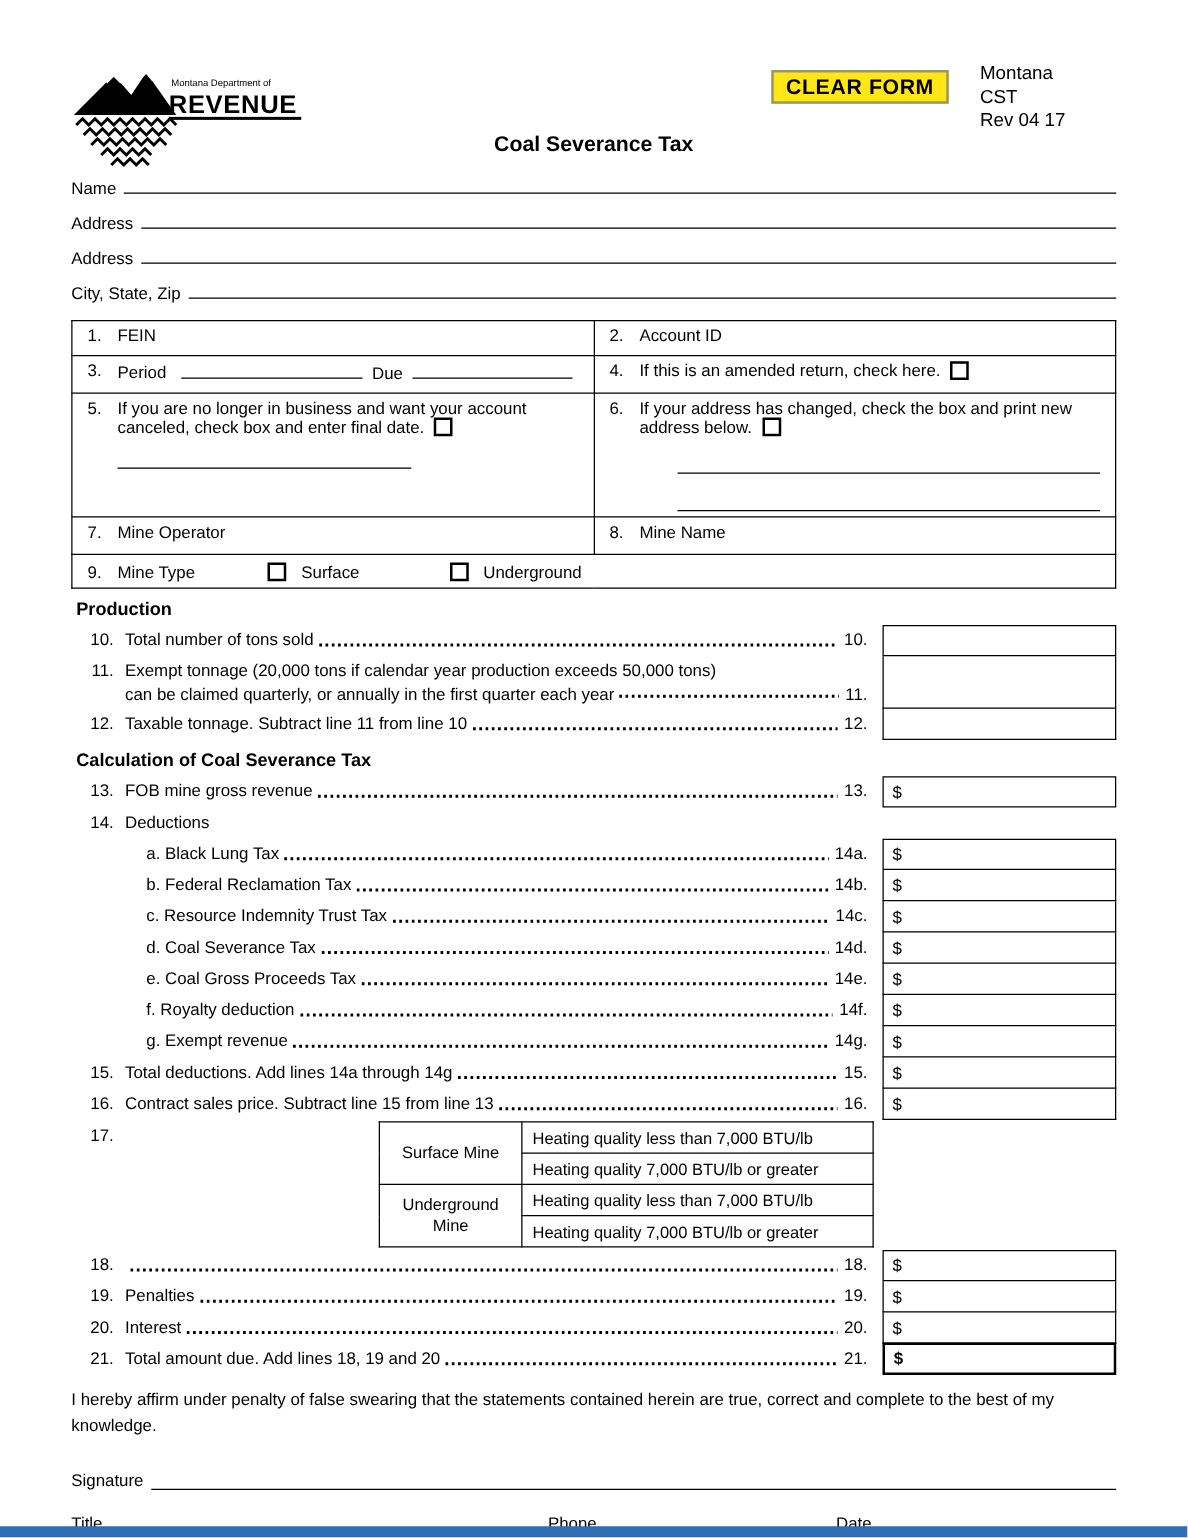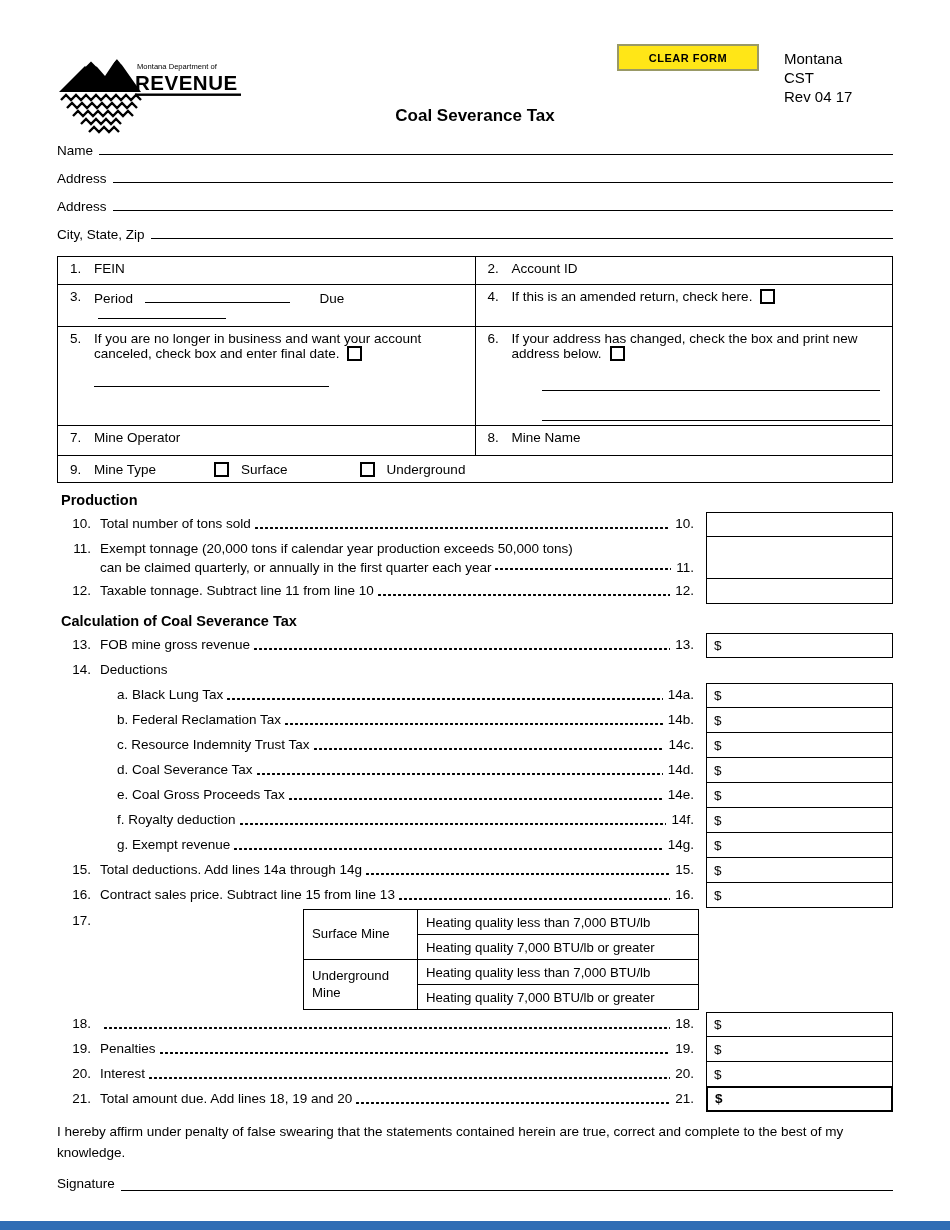--- a/index.html
+++ b/index.html
@@ -5,23 +5,23 @@
   *{box-sizing:border-box;margin:0;padding:0}
   html,body{background:#fff}
   body{width:950px;height:1230px;position:relative;overflow:hidden;
        font-family:"Liberation Sans",sans-serif;font-size:13.5px;color:#000}
   .page{padding:44px 57px 0 57px}
 
   
   .header{position:relative;height:96px}
   .logo{position:absolute;left:0;top:4px;width:185px;height:90px}
   .logo svg text{font-family:"Liberation Sans",sans-serif}
-  .clear-form{position:absolute;left:560px;top:0;width:142px;height:27px;
+  .clear-form{position:absolute;left:560px;top:12px;width:142px;height:27px;
       background:#ffe617;border:2px solid #999966;display:flex;align-items:center;justify-content:center;
-      font-weight:bold;font-size:11px;letter-spacing:.5px;cursor:pointer}
+      font-weight:bold;font-size:17px;letter-spacing:.5px;cursor:pointer}
   .meta{position:absolute;left:727px;top:6px;font-size:15px;line-height:1.25}
   .form-title{position:absolute;left:0;right:0;top:62px;text-align:center;font-size:17px;font-weight:bold}
 
   
   .id-row{display:flex;align-items:baseline;height:28px}
   .id-row .lbl{flex:none}
   .fill{flex:1;border-bottom:1.5px solid #000;height:1.1em;margin-left:6px;min-width:20px}
 
   
   .info-table{width:100%;border-collapse:collapse;margin-top:4px}
@@ -61,29 +61,29 @@
   .amt-left.ded{padding-left:60px}
   .amt-left.bold .txt,.amt-left.bold .num,.amt-left.bold .ref{font-weight:normal}
   .ds{margin-right:4px}
 
   
   .rate-block{display:flex;align-items:flex-start;margin:1px 0 2px 0}
   .rate-left{flex:none;width:246px;display:flex;align-items:baseline;padding-top:4px}
   .rate-left .wraptxt{flex:1;padding-right:34px;line-height:1.4}
   .rate-table{flex:none;width:396px;border-collapse:collapse}
   .rate-table td{border:1.5px solid #000;height:25px;padding:0 8px;font-size:13.2px;white-space:nowrap}
-  .rate-table td.mine{width:114px;white-space:normal;line-height:1.25}
+  .rate-table td.mine{width:114px;text-align:center;white-space:normal;line-height:1.25}
   .rate-checks{flex:1;display:flex;flex-direction:column;padding-left:16px}
   .rc{height:25px;display:flex;align-items:center}
   .rc .cb{margin-left:0}
   .rc .pct{display:inline-block;width:36px;text-align:right;margin-left:6px}
 
   
   .affirm{margin-top:10px;line-height:1.55}
-  .sig-row{display:flex;align-items:flex-start;margin-top:12px;height:28px}
+  .sig-row{display:flex;align-items:flex-end;margin-top:12px;height:28px}
   .tpd-row{display:flex;align-items:baseline;margin-top:16px;height:28px}
   .tpd-row .lbl{flex:none;margin-left:4px}
   .tpd-row .lbl.first{margin-left:0}
   .f-title{flex:2.1}.f-phone{flex:1.1}.f-date{flex:1.15}
   .footer-bar{position:absolute;left:0;bottom:0;width:100%;height:9px;background:#2f6db5}
 </style>
 </head>
 <body>
 
 <div class="page">
@@ -146,21 +146,21 @@
         </div>
       </td>
     </tr>
     <tr class="r2">
       <td>
         <div class="cellflex">
           <span class="cnum">3.</span>
           <div class="celltext">
             <span>Period</span>
             <span class="wline" style="width:145px;margin-left:8px"></span>
-            <span style="margin-left:26px">Due</span>
+            <span style="margin-left:4px">Due</span>
             <span class="wline" style="width:128px;margin-left:4px"></span>
           </div>
         </div>
       </td>
       <td>
         <div class="cellflex">
           <span class="cnum">4.</span>
           <div class="celltext">
             <span>If this is an amended return, check here.</span><span class="cb"></span>
           </div>

